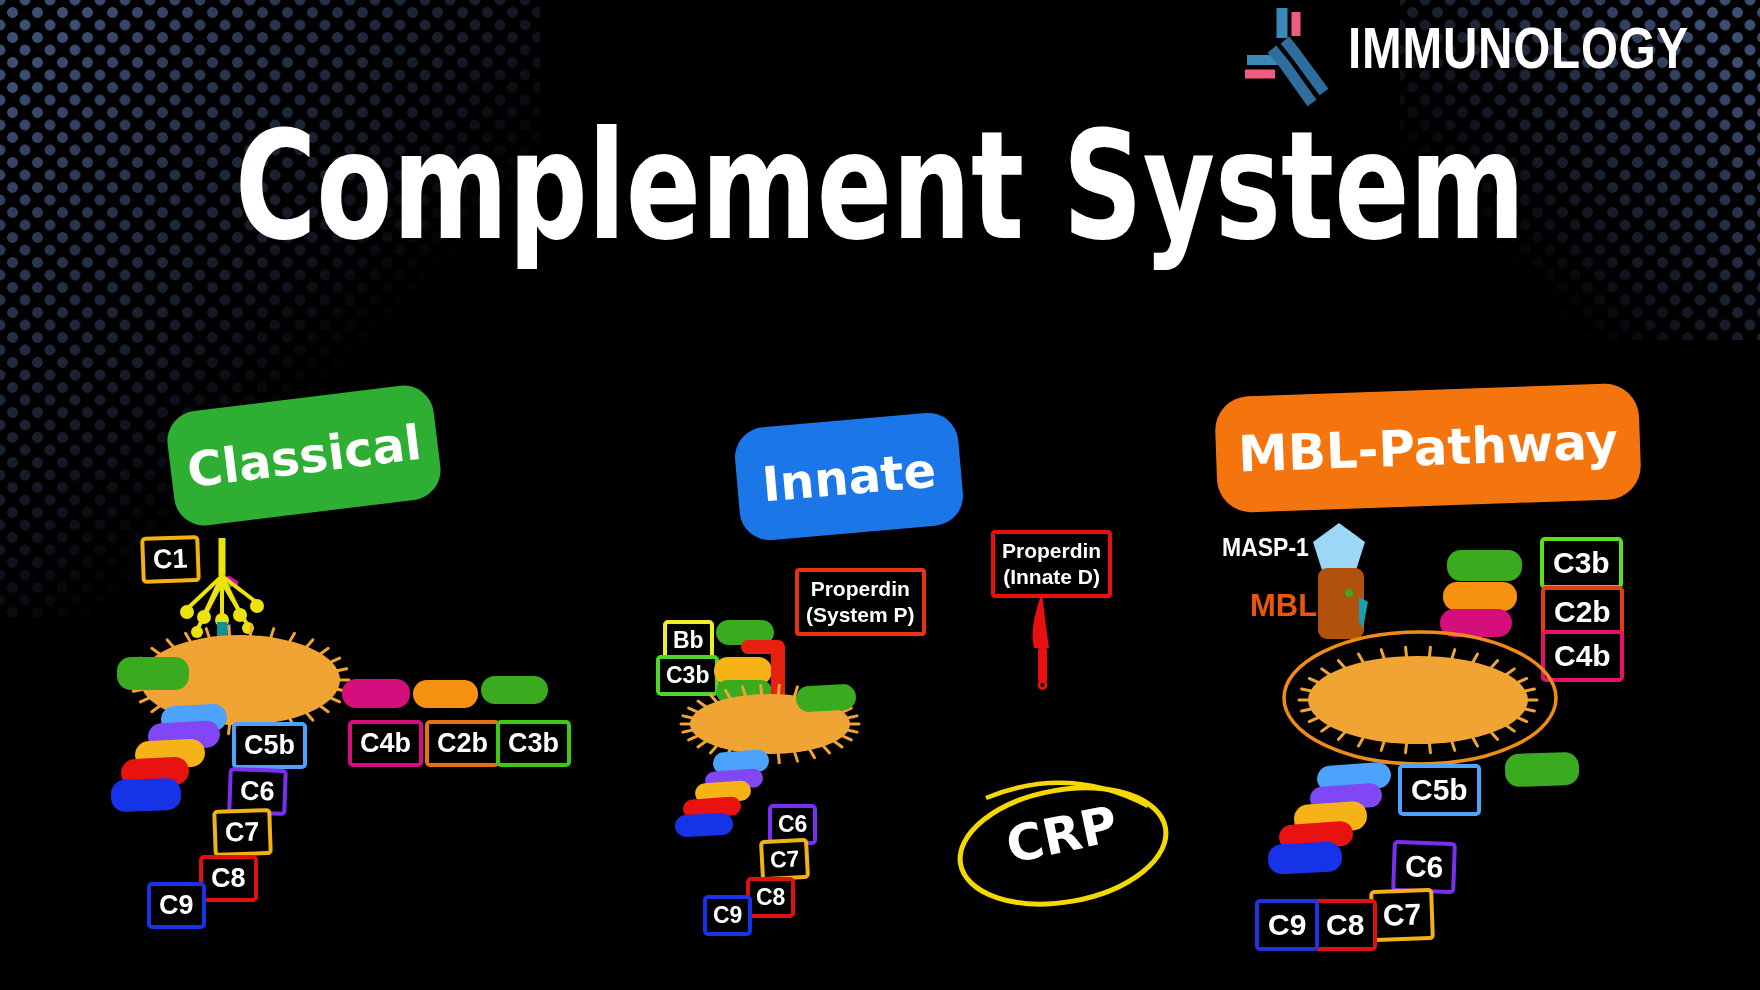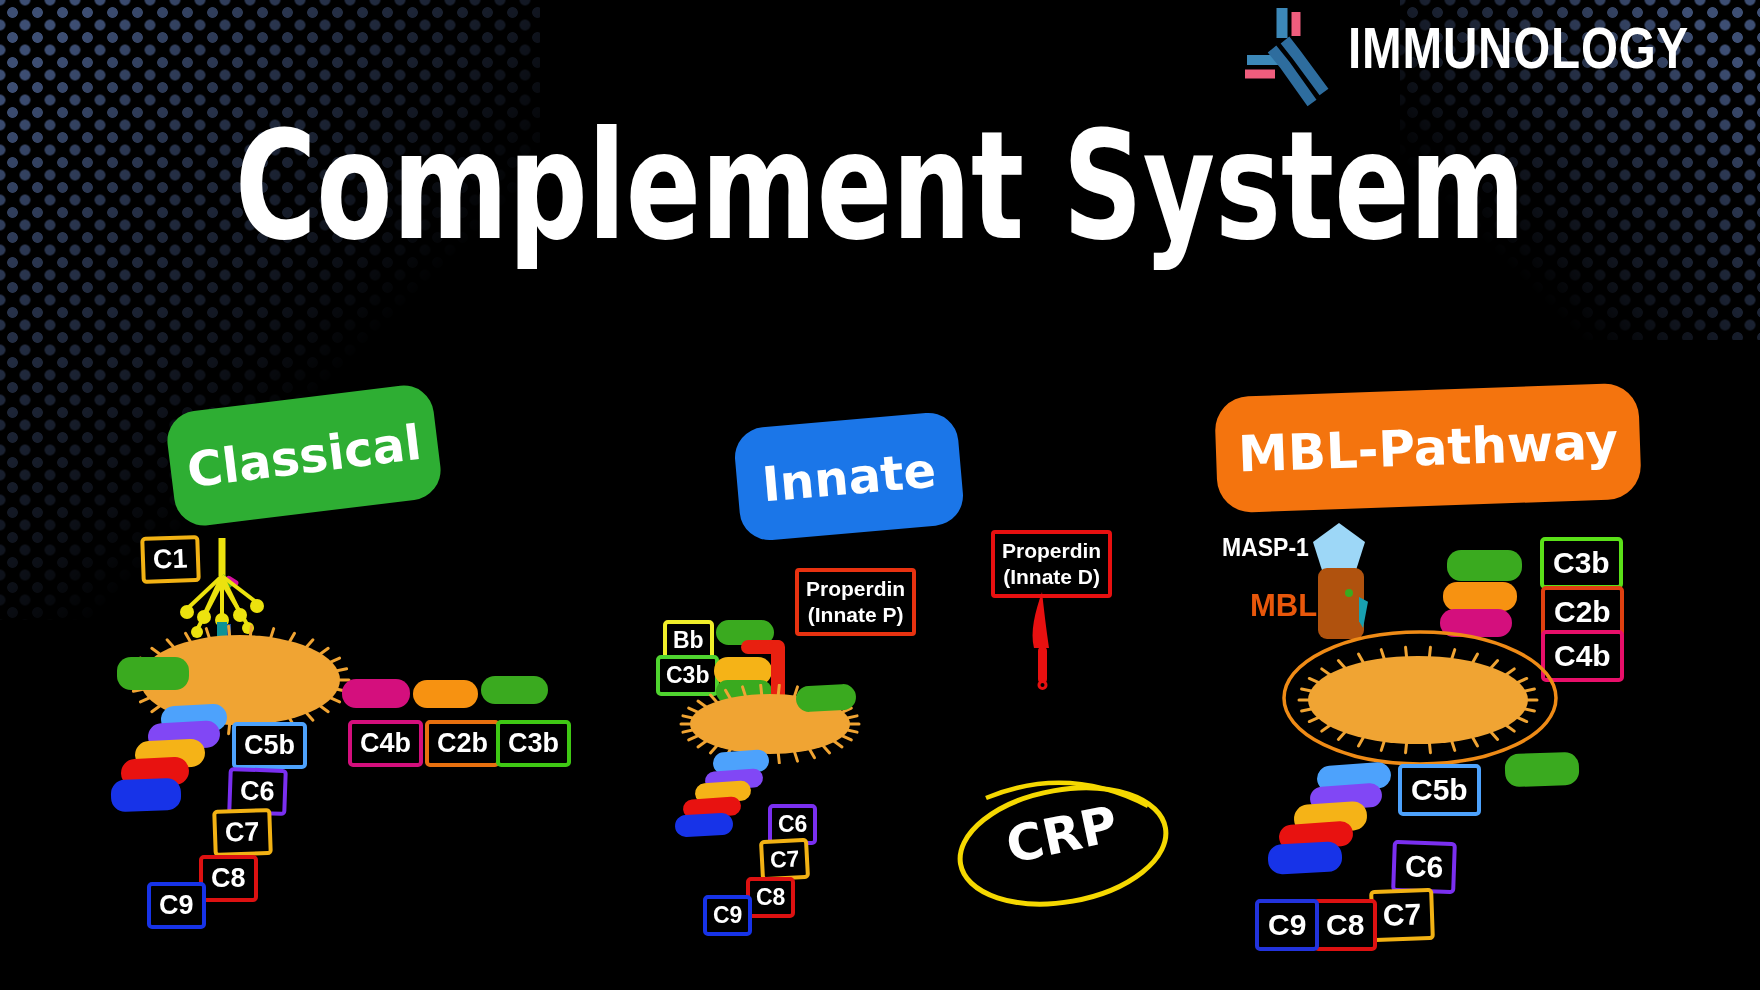--- a/index.html
+++ b/index.html
@@ -238,21 +238,21 @@
     <div class="pill" style="left:683px;top:798px;width:58px;height:19px;background:#e81210;transform:rotate(-4deg);"></div>
     <div class="pill" style="left:675px;top:814px;width:58px;height:22px;background:#1733e8;transform:rotate(-3deg);"></div>
 
     <div class="tag sm" style="left:768px;top:804px;border-color:#7a2ff0;">C6</div>
     <div class="tag sm" style="left:760px;top:839px;border-color:#f2b214;transform:rotate(-3deg);">C7</div>
     <div class="tag sm" style="left:746px;top:877px;border-color:#dd1111;">C8</div>
     <div class="tag sm" style="left:703px;top:895px;border-color:#1733e8;">C9</div>
 
     <div class="note" style="left:795px;top:568px;border-color:#e83210;">
       <span>Properdin</span><br>
-      <span>(Innate P)</span>
+      <span>(System P)</span>
     </div>
     <div class="note" style="left:991px;top:530px;border-color:#e81010;">
       <span>Properdin</span><br>
       <span>(Innate D)</span>
     </div>
 
     <svg class="abs" style="left:1026px;top:590px;" width="34" height="102" viewBox="0 0 34 102">
       <path d="M16,2 C9,22 4,42 8,58 L23,58 C20,38 18,20 16,2 Z" fill="#e81010"></path>
       <rect x="12" y="57" width="9" height="36" rx="4" fill="#e81010"></rect>
       <circle cx="16.5" cy="95" r="3.5" fill="#000" stroke="#e81010" stroke-width="3"></circle>

